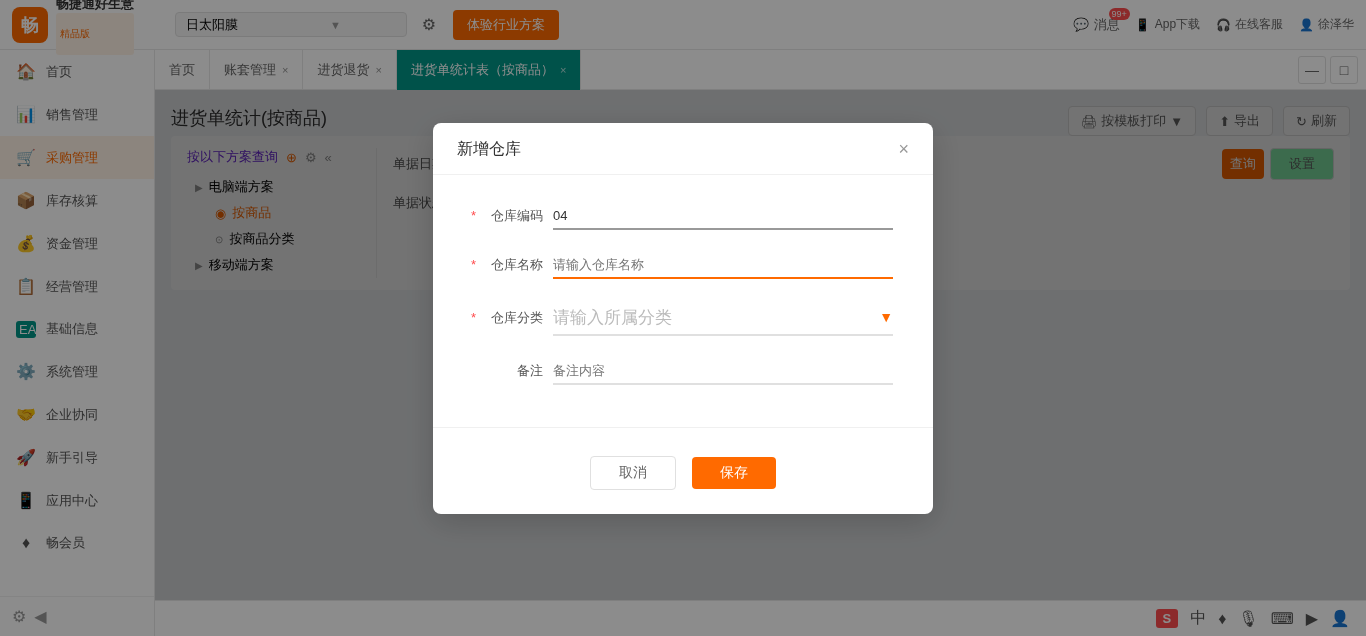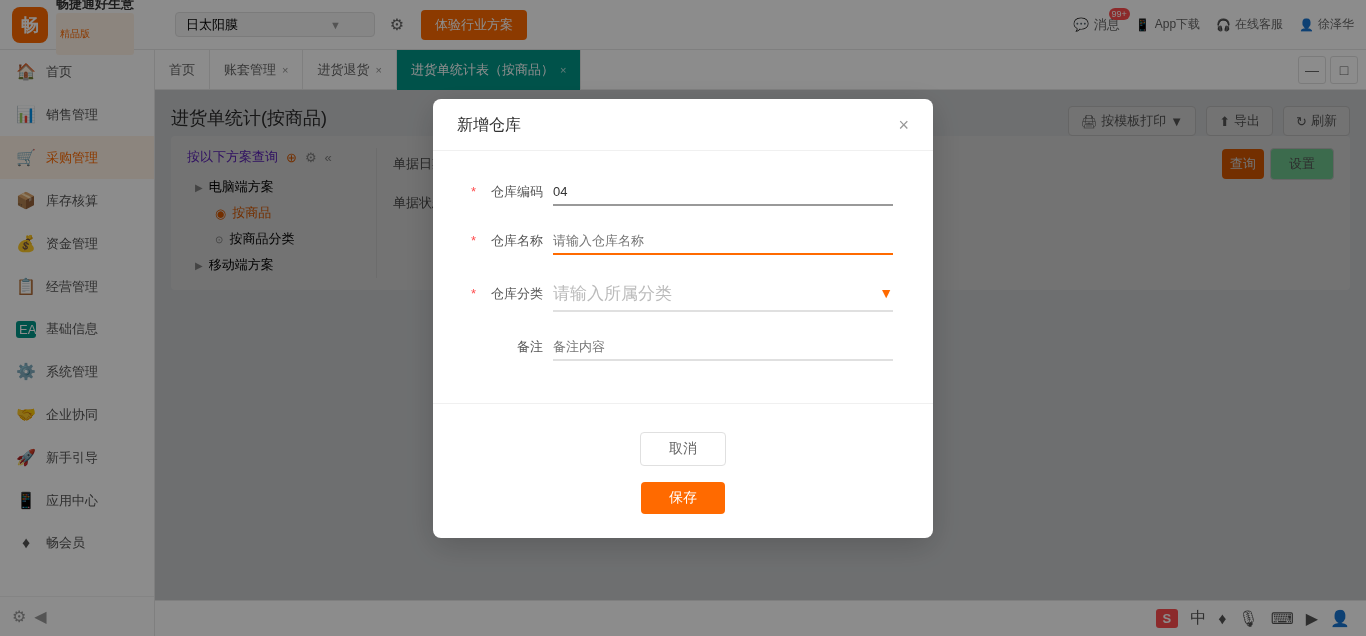--- a/index.html
+++ b/index.html
@@ -27,21 +27,21 @@
       width: 36px; height: 36px;
       background: #ff6a00;
       border-radius: 8px;
       display: flex; align-items: center; justify-content: center;
       color: #fff; font-size: 18px; font-weight: bold;
     }
     .logo-badge { font-size: 10px; color: #ff6a00; background: #fff3e6; padding: 14px 4px; border-radius: 3px; }
     .header-search {
       display: flex; align-items: center;
       background: #f5f5f5; border: 1px solid #e0e0e0; border-radius: 4px;
-      padding: 4px 10px; width: 200px; margin-left: 8px;
+      padding: 4px 10px; width: 232px; margin-left: 8px;
     }
     .header-search input {
       background: none; border: none; outline: none; font-size: 13px; width: 140px;
     }
     .header-search-arrow { color: #999; font-size: 11px; margin-left: 4px; }
     .header-gear { 
       width: 32px; height: 32px; display: flex; align-items: center; justify-content: center;
       color: #666; font-size: 16px; cursor: pointer; margin-left: 6px;
     }
     .header-trial-btn {
@@ -192,21 +192,20 @@
     .form-input-active { border-bottom-color: #ff6a00 !important; }
     .form-select-wrap {
       flex: 1; border: none; border-bottom: 2px solid #e0e0e0;
       display: flex; align-items: center; padding: 5px 0;
     }
     .form-select-arrow { color: #ff6a00; font-size: 14px; }
     .modal-footer {
       display: flex; align-items: center; justify-content: center; gap: 16px;
       padding: 28px 24px 24px;
       border-top: 1px solid #f0f0f0;
-      flex-direction: column;
     }
     .btn-cancel {
       border: 1px solid #e0e0e0; background: #fff; color: #666;
       padding: 7px 28px; border-radius: 4px; cursor: pointer; font-size: 14px;
     }
     .btn-save {
       background: #ff6a00; color: #fff; border: none;
       padding: 7px 28px; border-radius: 4px; cursor: pointer; font-size: 14px;
     }
     .empty-hint {

